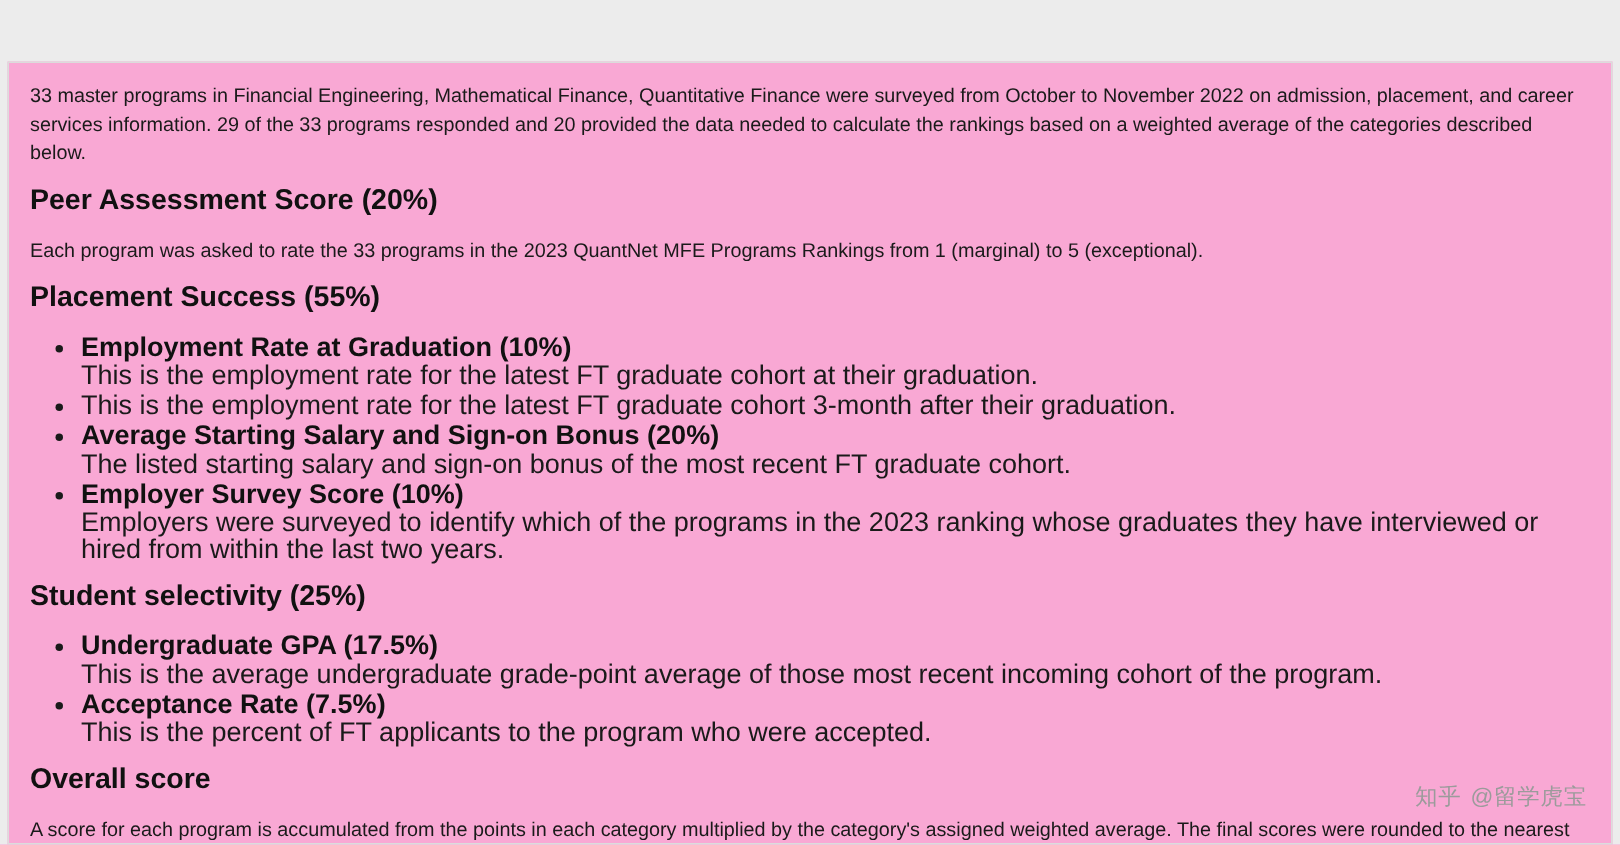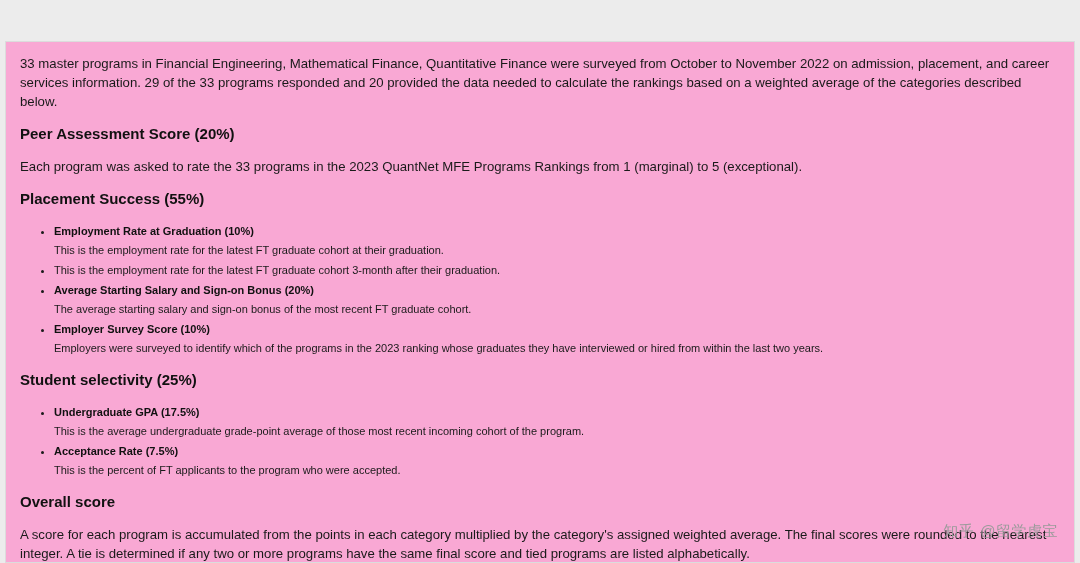--- a/index.html
+++ b/index.html
@@ -43,33 +43,33 @@
     margin: 0 0 14px 0;
     font-size: 13.2px;
     line-height: 19px;
     color: #1a1a1a;
   }
   p.body-text:last-child {
     margin-bottom: 0;
   }
   .section-heading {
     margin: 0 0 14px 0;
-    font-size: 15px;
+    font-size: 19px;
     font-weight: bold;
     line-height: 18px;
     color: #111111;
   }
   ul.criteria {
     margin: 0 0 14px 0;
     padding-left: 34px;
     list-style-type: disc;
   }
   ul.criteria li {
     margin: 0 0 2px 0;
-    font-size: 11px;
+    font-size: 18px;
     line-height: 18px;
   }
   ul.criteria li .item-title {
     font-weight: bold;
     display: block;
     color: #111111;
   }
   ul.criteria li .item-desc {
     display: block;
     font-weight: normal;
@@ -109,21 +109,21 @@
     <ul class="criteria">
       <li>
         <span class="item-title">Employment Rate at Graduation (10%)</span>
         <span class="item-desc">This is the employment rate for the latest FT graduate cohort at their graduation.</span>
       </li>
       <li>
         <span class="item-desc">This is the employment rate for the latest FT graduate cohort 3-month after their graduation.</span>
       </li>
       <li>
         <span class="item-title">Average Starting Salary and Sign-on Bonus (20%)</span>
-        <span class="item-desc">The average starting salary and sign-on bonus of the most recent FT graduate cohort.</span>
+        <span class="item-desc">The listed starting salary and sign-on bonus of the most recent FT graduate cohort.</span>
       </li>
       <li>
         <span class="item-title">Employer Survey Score (10%)</span>
         <span class="item-desc">Employers were surveyed to identify which of the programs in the 2023 ranking whose graduates they have interviewed or hired from within the last two years.</span>
       </li>
     </ul>
 
     <div class="section-heading">Student selectivity (25%)</div>
     <ul class="criteria">
       <li>

